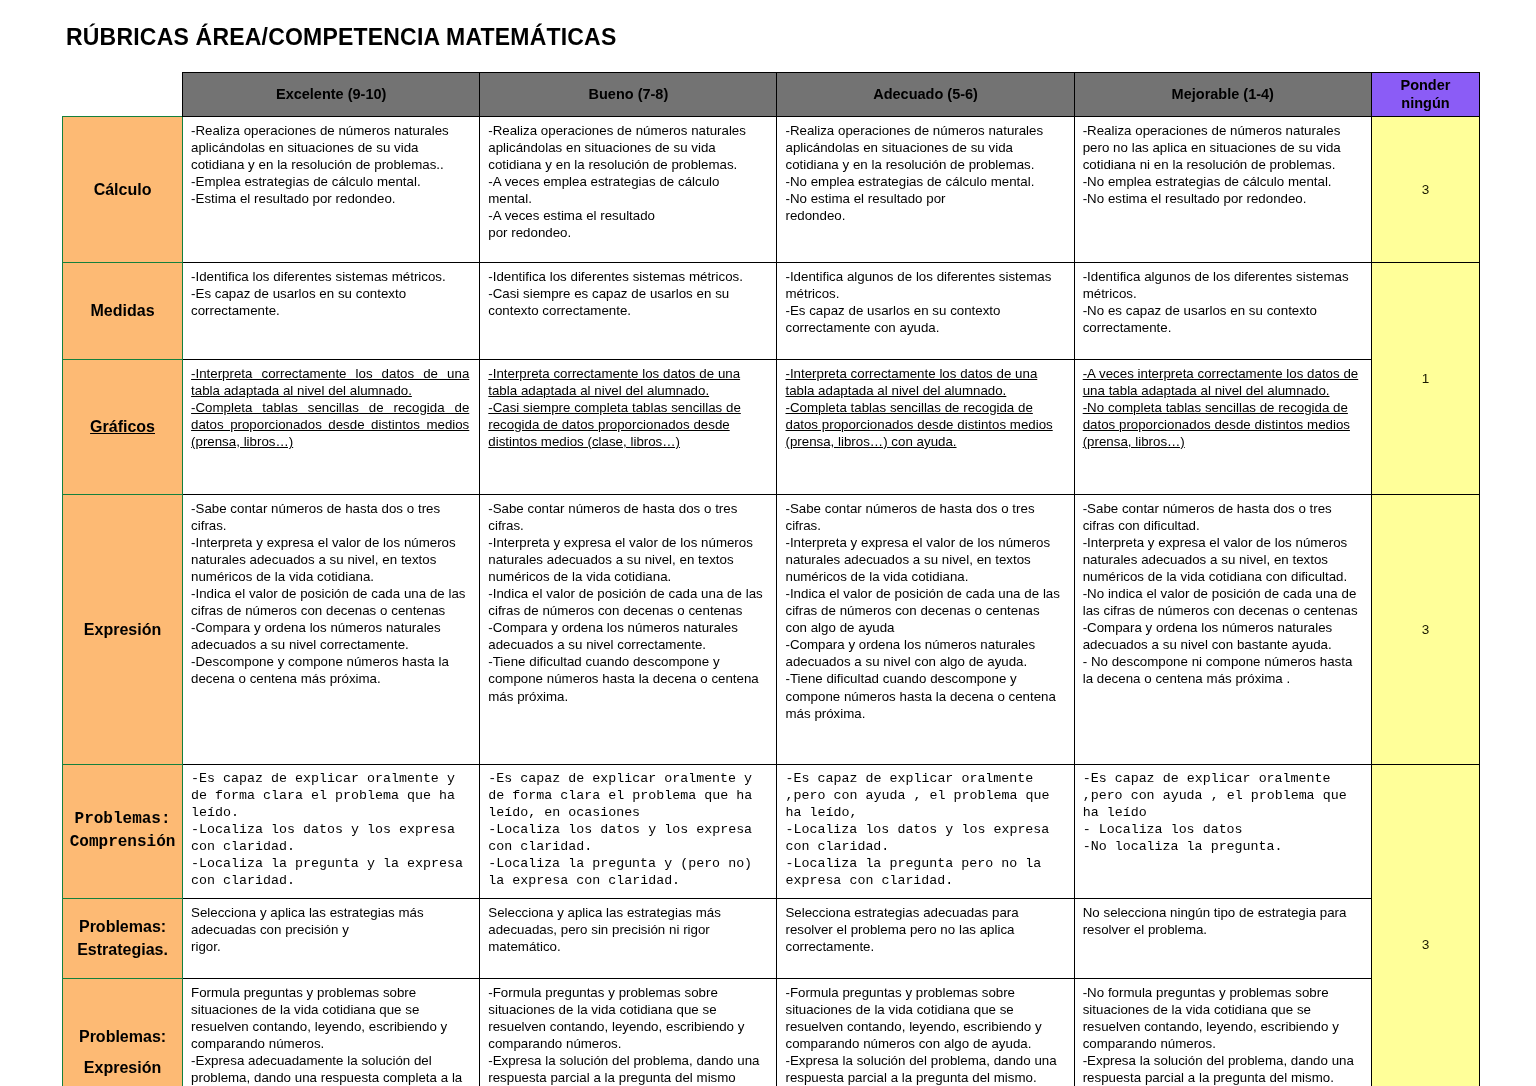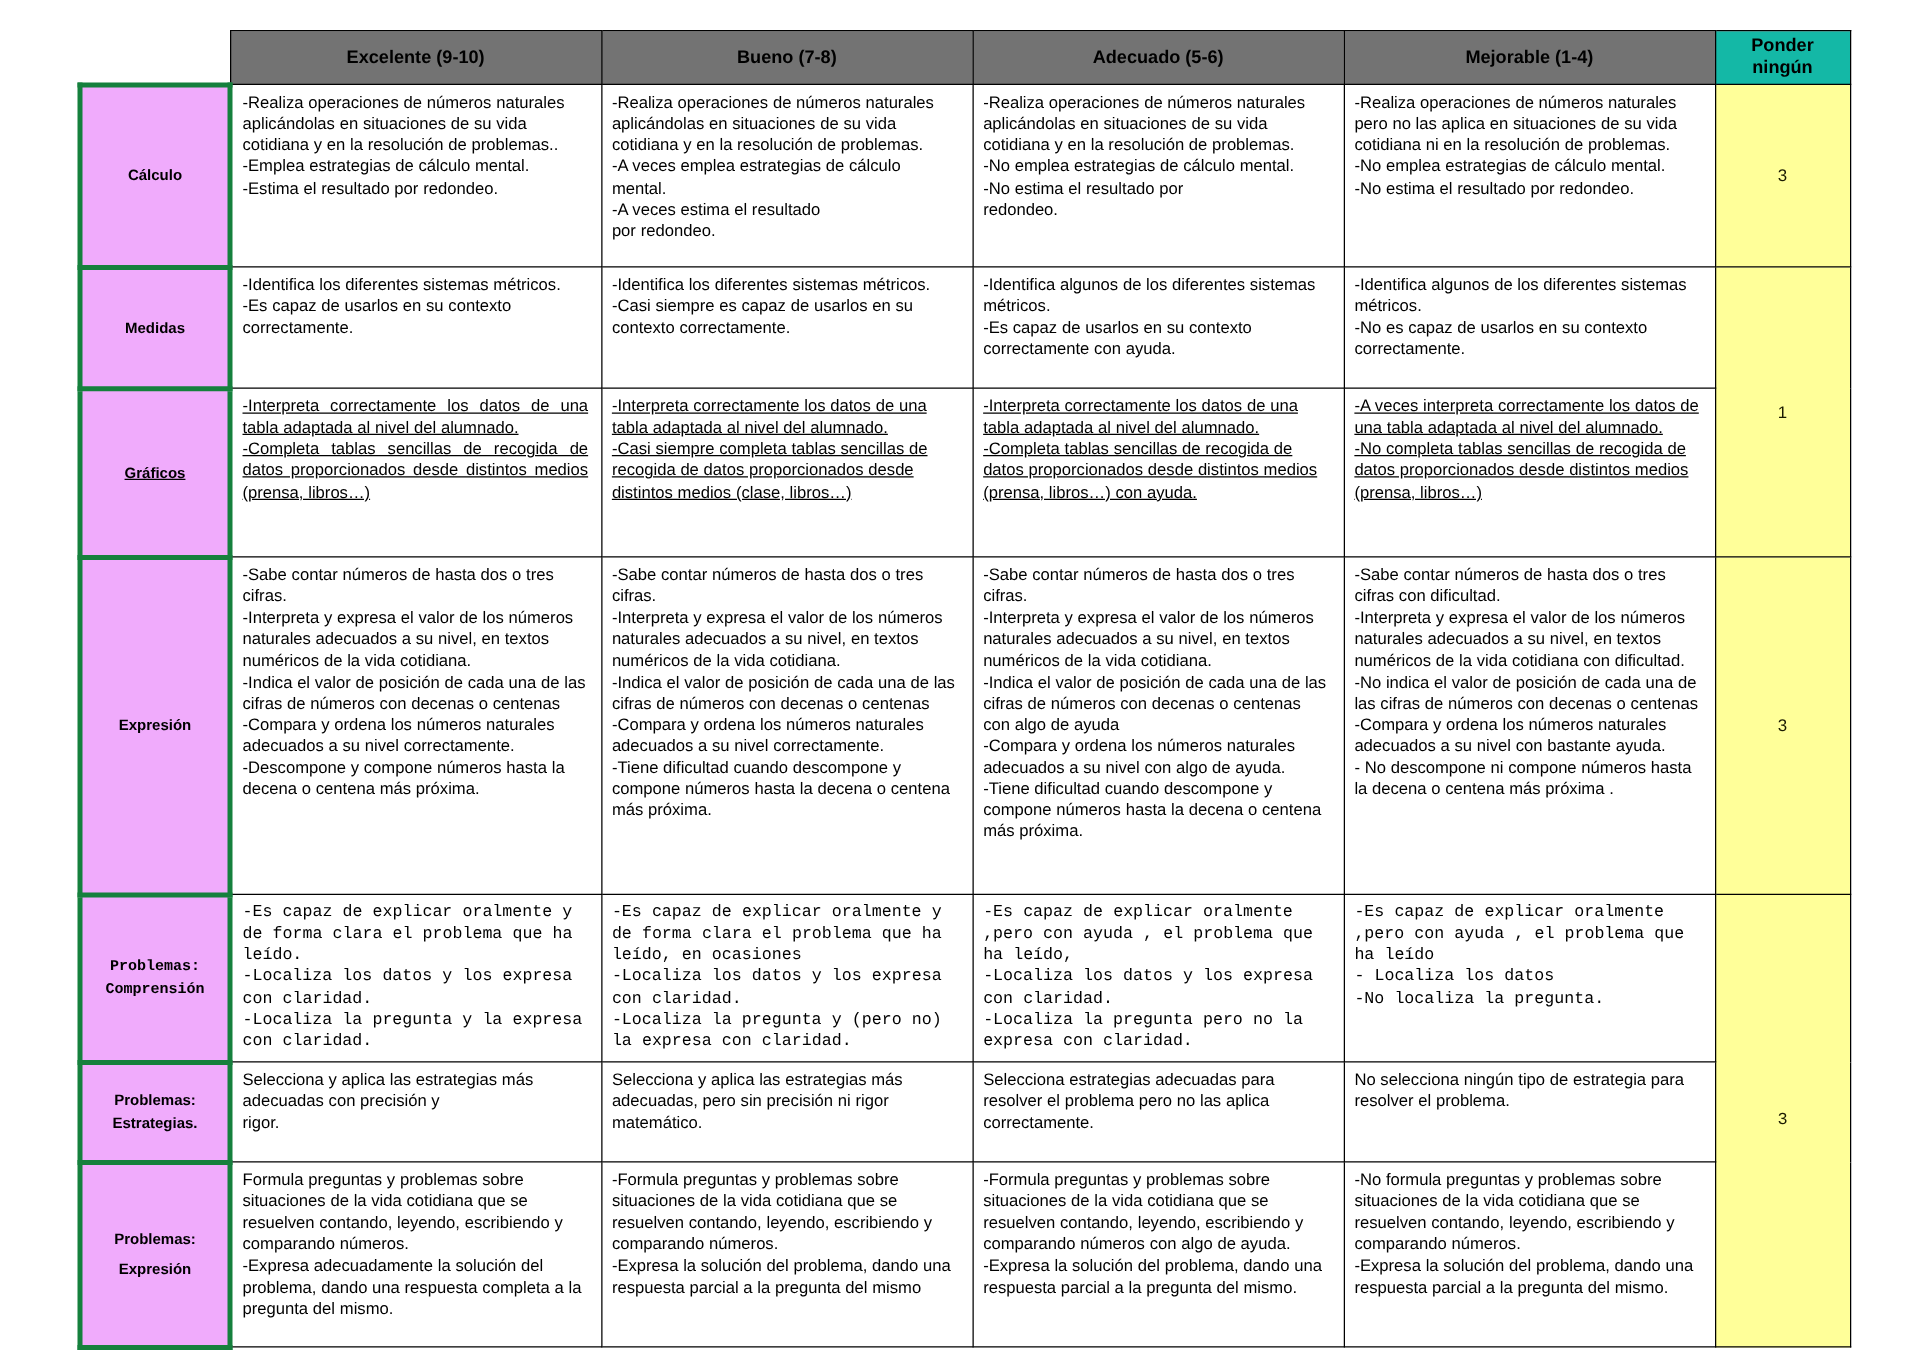--- a/index.html
+++ b/index.html
@@ -50,33 +50,33 @@
     vertical-align: middle;
     padding: 7px 4px;
     height: 26px;
     line-height: 1.15;
   }
   thead th.spacer {
     border: none;
     background: transparent;
   }
   thead th.pond-head {
-    background: #14b8a6;
+    background: #8b5cf6;
     font-size: 14.5px;
     line-height: 1.18;
     padding: 4px 2px;
   }
 
   
   td.crit {
-    border: 4px solid #15803d;
-    background: #f0abfc;
+    border: 1px solid #15803d;
+    background: #fdba74;
     text-align: center;
     vertical-align: middle;
-    font-size: 12px;
+    font-size: 16px;
     font-weight: bold;
     padding: 4px 3px;
     line-height: 1.45;
   }
   td.crit .cl2 { display: block; }
   td.crit .gap { display: block; height: 7px; }
 
   
   td.cell {
     border: 1px solid #000000;
@@ -112,20 +112,21 @@
   tr.r-numeracion td { height: 258px; }
   tr.r-compr      td { height: 122px; font-family: Liberation Mono, monospace; }
   tr.r-estr       td { height: 68px;  }
   tr.r-expr       td { height: 136px; }
 </style>
 </head>
 <body>
 
 <div class="page">
 
+  <h1 class="doc-title">RÚBRICAS ÁREA/COMPETENCIA MATEMÁTICAS</h1>
 
   <table class="rubric">
     <colgroup>
       <col class="c-crit">
       <col class="c-level">
       <col class="c-level">
       <col class="c-level">
       <col class="c-level">
       <col class="c-pond">
     </colgroup>

